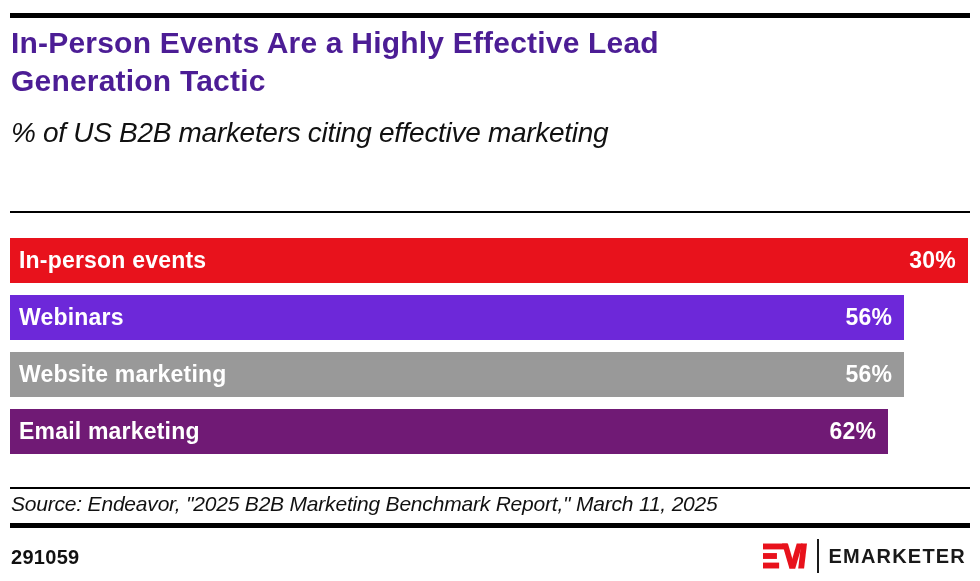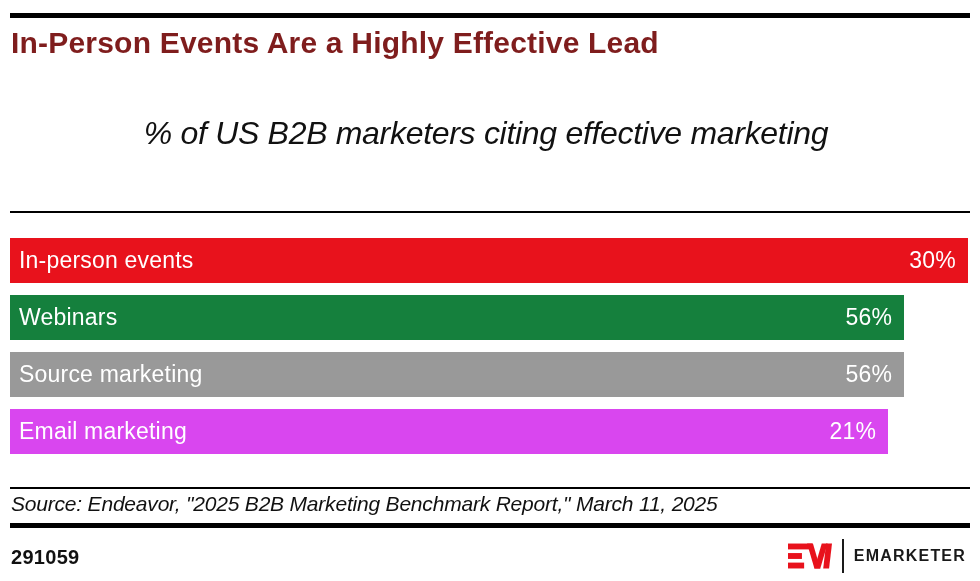--- a/index.html
+++ b/index.html
@@ -9,37 +9,37 @@
   }
   .rule{position:absolute;left:10px;width:960px;background:#000000;}
   .rule-top{top:13px;height:5px;}
   .rule-mid{top:211px;height:2px;}
   .rule-source{top:487px;height:2px;}
   .rule-bottom{top:523px;height:5px;}
 
   .title{
     position:absolute;left:11px;top:24px;width:950px;
     font-size:30px;font-weight:700;line-height:38px;letter-spacing:.2px;
-    color:#7f1d1d;
+    color:#4c1d95;
   }
   .title span{display:block;}
 
   .subtitle{
     position:absolute;left:11px;top:112px;width:950px;
-    font-size:32px;font-style:italic;font-weight:400;line-height:42px;
-    letter-spacing:-.3px;color:#111111;text-align:center;
+    font-size:28px;font-style:italic;font-weight:400;line-height:42px;
+    letter-spacing:-.3px;color:#111111;
   }
   .subtitle span{display:block;}
 
   .bars{position:absolute;left:10px;top:238px;width:958px;}
   .bar{
     height:45px;margin-bottom:12px;box-sizing:border-box;
     display:flex;align-items:center;justify-content:space-between;
     padding:0 12px 0 9px;
-    color:#FFFFFF;font-weight:400;font-size:23px;letter-spacing:.2px;
+    color:#FFFFFF;font-weight:700;font-size:23px;letter-spacing:.2px;
     white-space:nowrap;
   }
   .bar-label{overflow:hidden;}
   .bar-value{margin-left:12px;}
 
   .source{
     position:absolute;left:11px;top:492px;width:950px;
     font-size:21px;font-style:italic;color:#111111;letter-spacing:-.2px;
   }
 
@@ -48,56 +48,57 @@
     font-size:20px;font-weight:700;color:#111111;letter-spacing:.3px;
   }
 
   .brand{
     position:absolute;right:14px;top:538px;height:36px;
     display:flex;align-items:center;gap:10px;
   }
   .brand svg{display:block;}
   .brand-divider{width:2px;height:34px;background:#1A1A1A;}
   .wordmark{
-    font-size:16px;font-weight:700;letter-spacing:1.2px;color:#191919;
+    font-size:20px;font-weight:700;letter-spacing:1.2px;color:#191919;
   }
 </style>
 </head>
 <body>
 
 <div class="fig">
 
   <div class="rule rule-top"></div>
 
   <h1 class="title" style="margin:0;">
     <span>In-Person Events Are a Highly Effective Lead</span>
+    <span>Generation Tactic</span>
   </h1>
 
   <div class="subtitle">
     <span>% of US B2B marketers citing effective marketing</span>
   </div>
 
   <div class="rule rule-mid"></div>
 
   <div class="bars">
       <div class="bar" style="width: 100%; background: rgb(232, 18, 28); color: rgb(255, 255, 255);">
         <span class="bar-label">In-person events</span>
         <span class="bar-value">30%</span>
       </div>
-      <div class="bar" style="width: 93.3333%; background: #15803d; color: rgb(255, 255, 255);">
+      <div class="bar" style="width: 93.3333%; background: #6d28d9; color: rgb(255, 255, 255);">
         <span class="bar-label">Webinars</span>
         <span class="bar-value">56%</span>
       </div>
       <div class="bar" style="width: 93.3333%; background: rgb(153, 153, 153); color: rgb(255, 255, 255);">
-        <span class="bar-label">Source marketing</span>
+        <span class="bar-label">Website marketing</span>
         <span class="bar-value">56%</span>
       </div>
-      <div class="bar" style="width: 91.6667%; background: #d946ef; color: rgb(255, 255, 255);">
+      <div class="bar" style="width: 91.6667%; background: #701a75; color: rgb(255, 255, 255);">
         <span class="bar-label">Email marketing</span>
-        <span class="bar-value">21%</span>
+        <span class="bar-value">62%</span>
       </div>
     </div>
 
   <div class="rule rule-source"></div>
 
   <div class="source">Source: Endeavor, "2025 B2B Marketing Benchmark Report," March 11, 2025</div>
 
   <div class="rule rule-bottom"></div>
 
   <div class="chart-number">291059</div>

